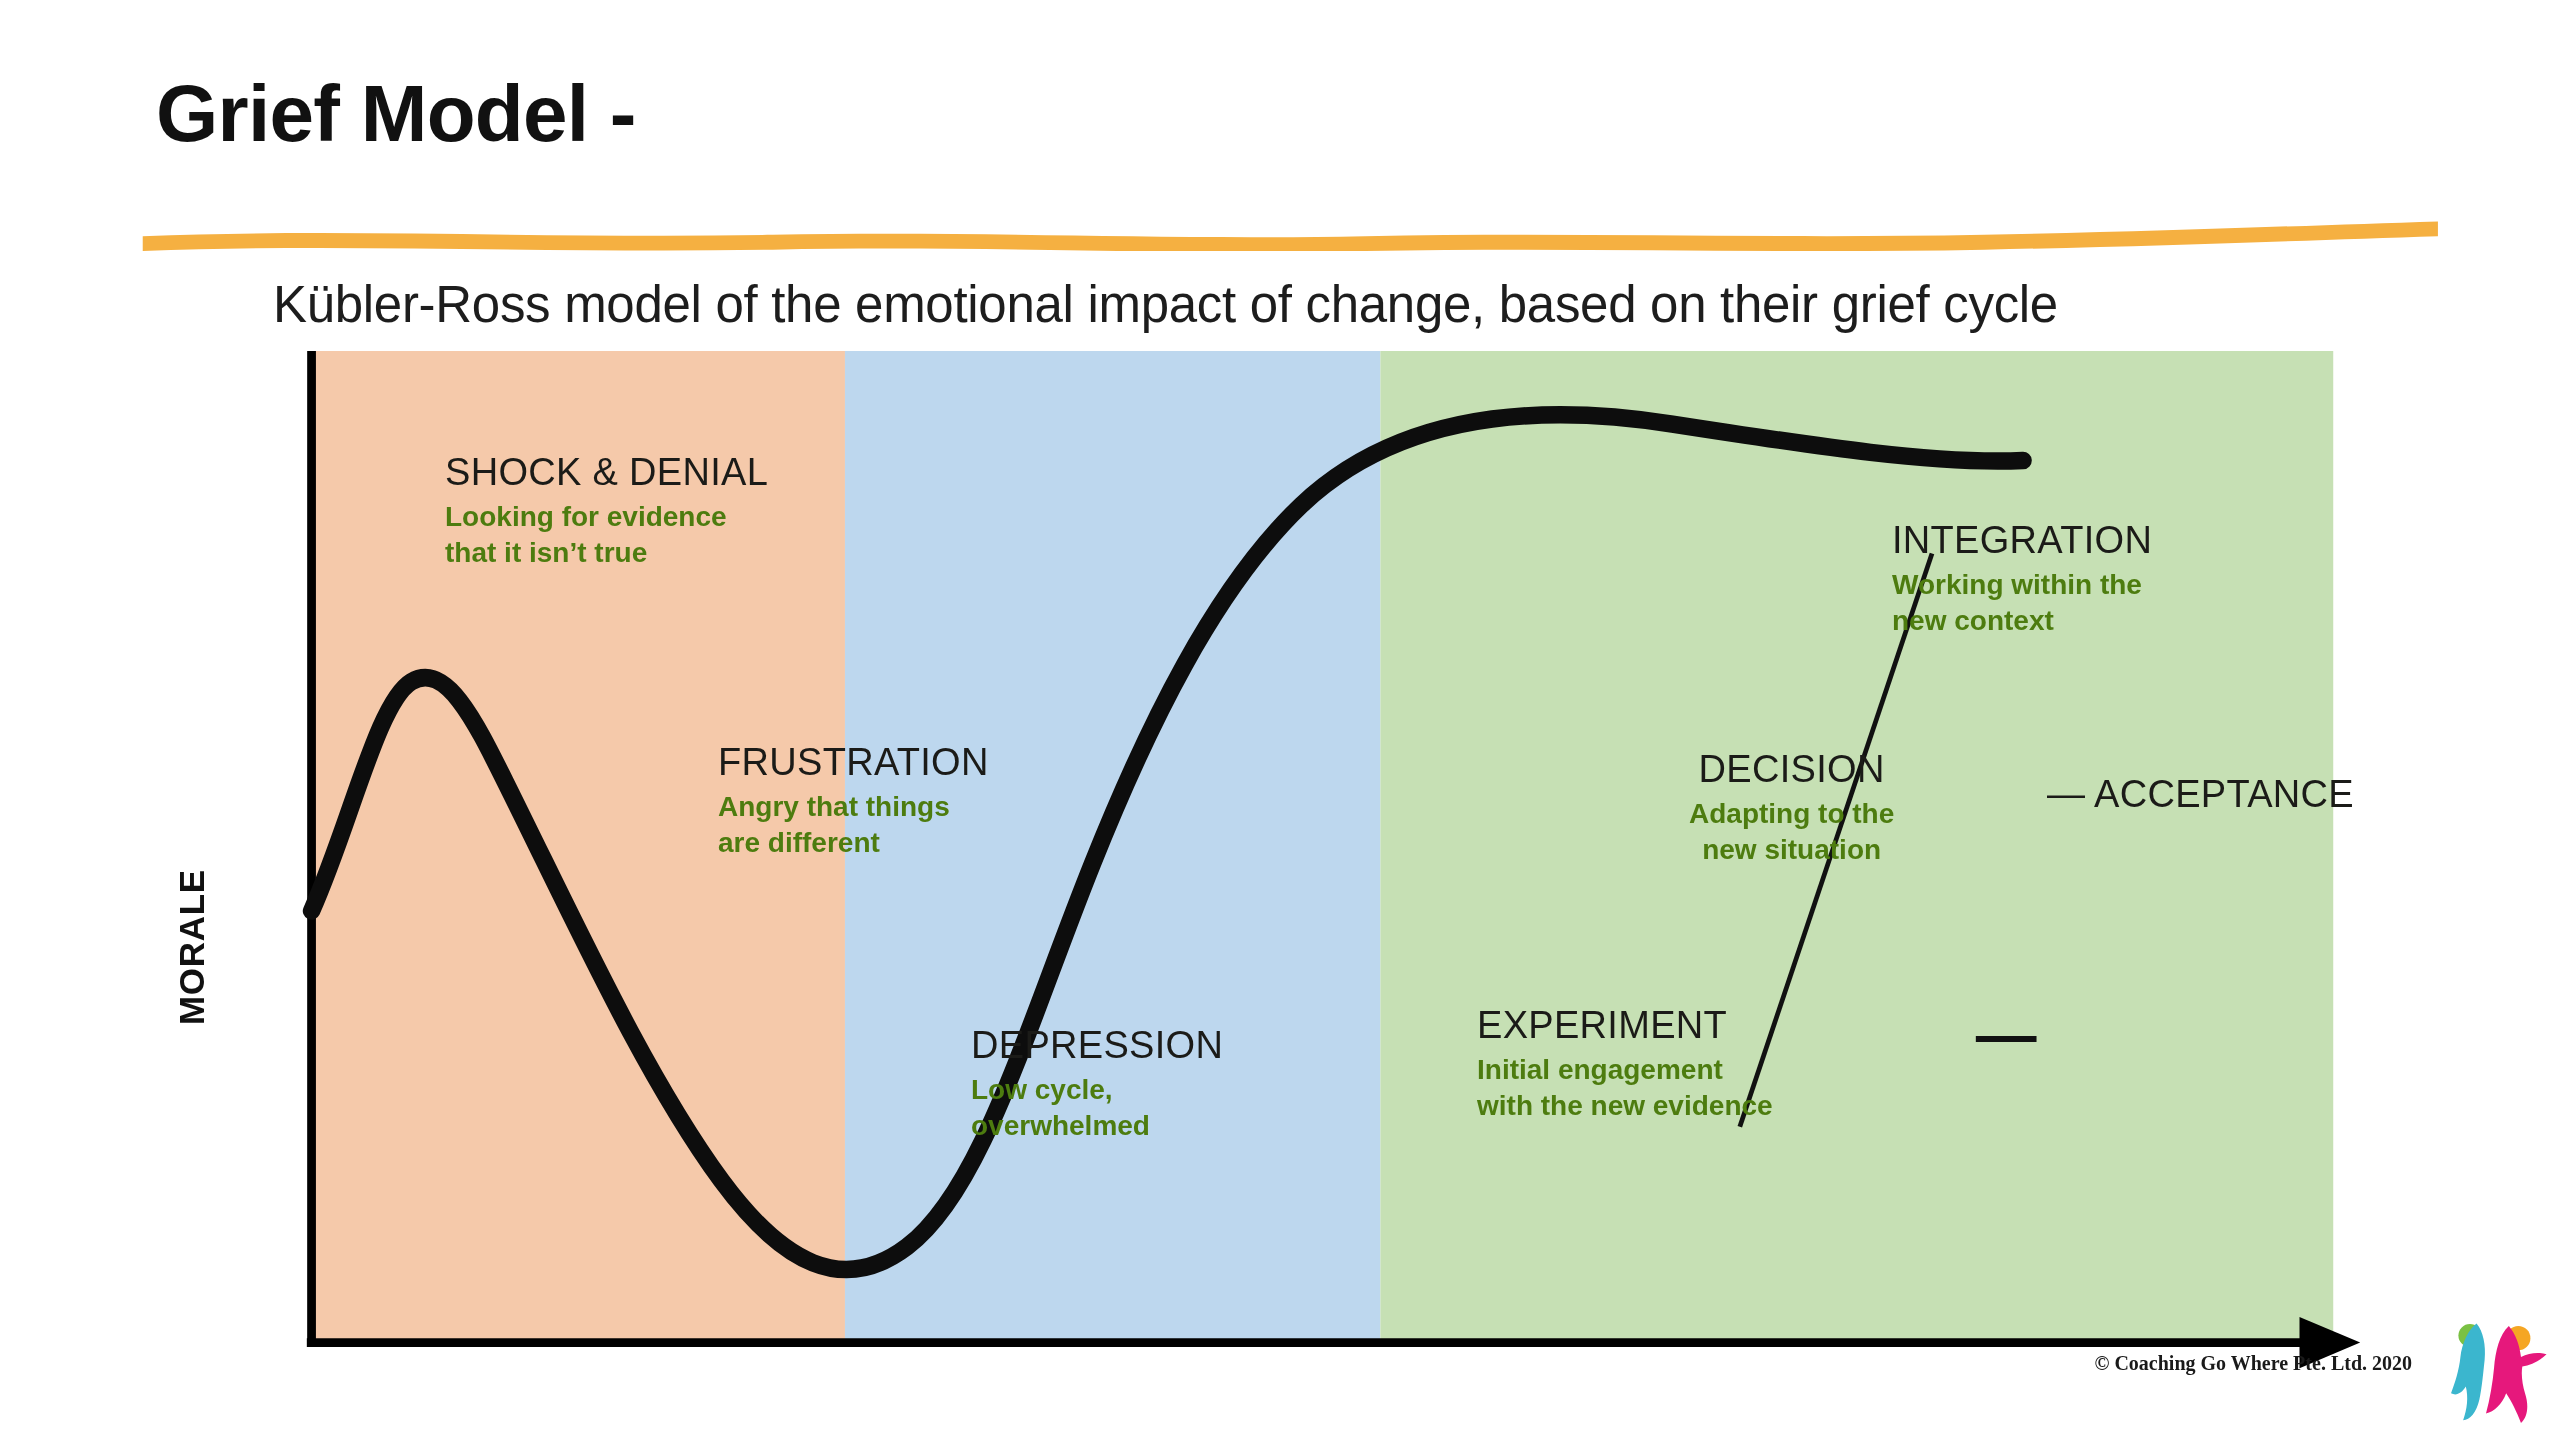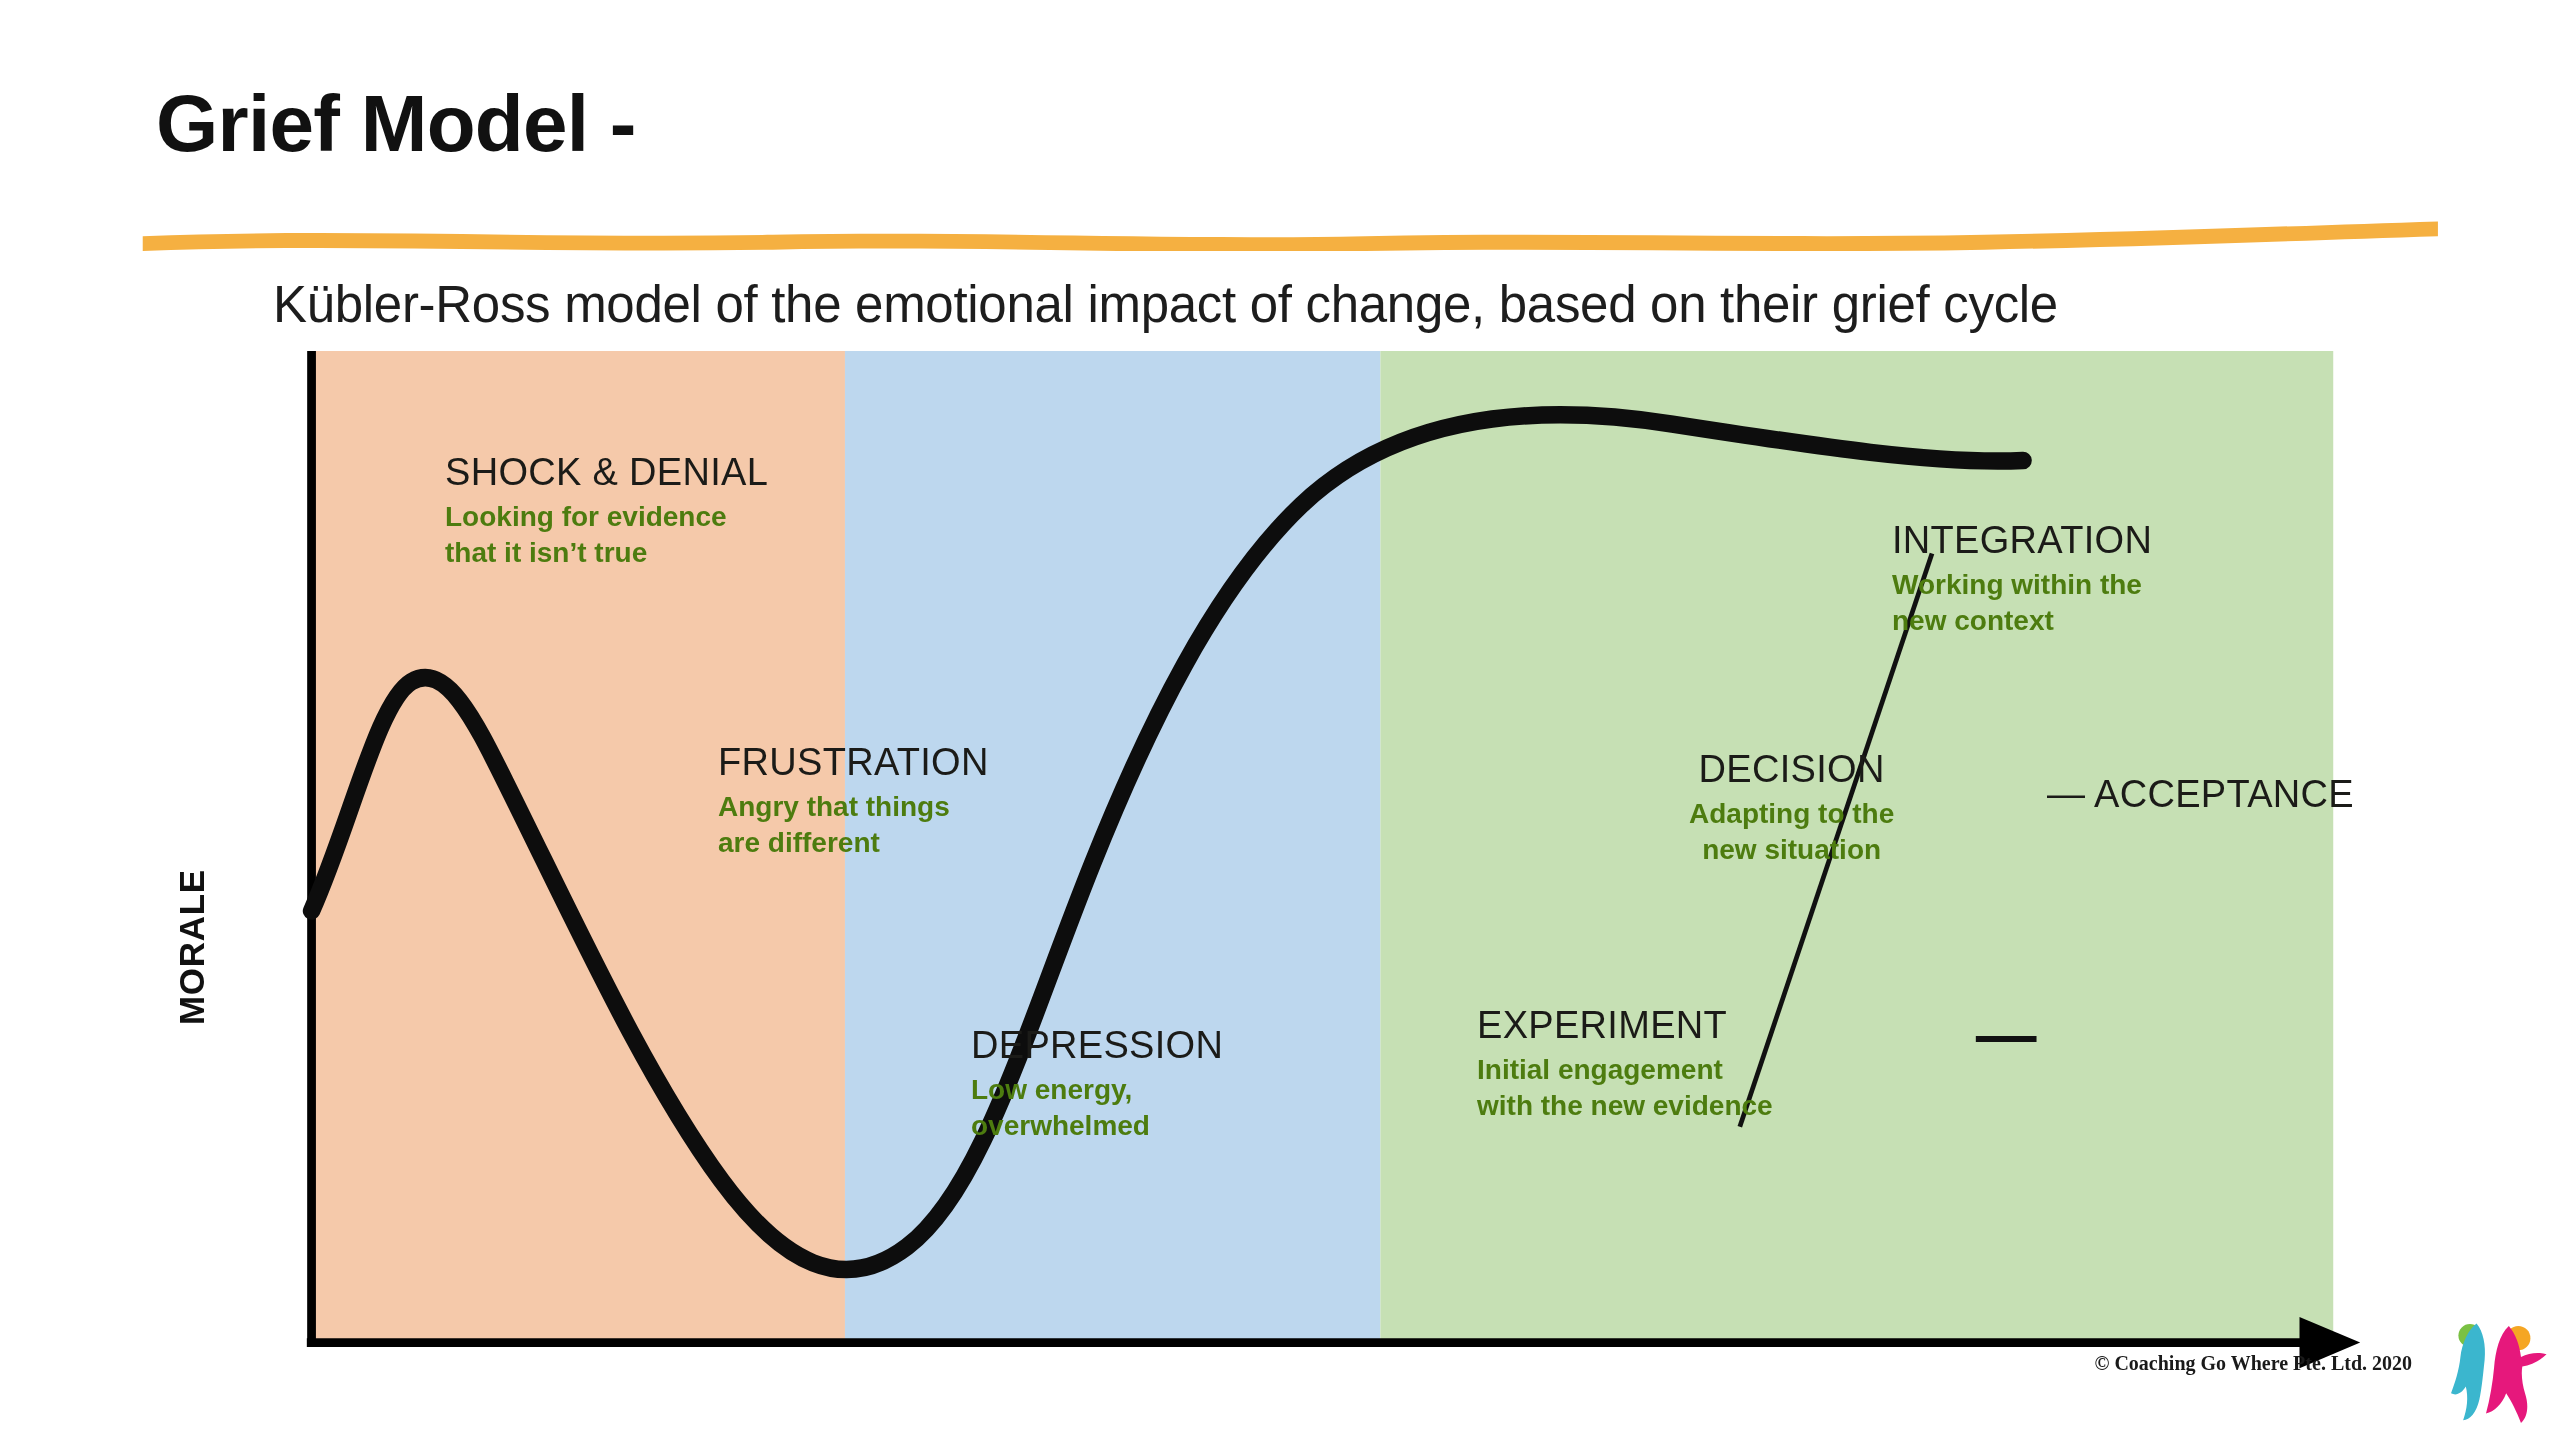--- a/index.html
+++ b/index.html
@@ -7,21 +7,21 @@
     width:2576px;height:1449px;
     background:#ffffff;
     font-family:"Liberation Sans", sans-serif;
     overflow:hidden;
     position:relative;
   }
   .slide{position:absolute;inset:0;background:#fff;}
 
   
   .title{
-    position:absolute; left:156px; top:84px;
+    position:absolute; left:156px; top:74px;
     font-size:80px; font-weight:bold; color:#111111;
     letter-spacing:-0.7px; line-height:1;
     white-space:nowrap;
   }
   .rule-wrap{position:absolute;left:138px;top:216px;width:2306px;height:35px;}
   .rule-wrap svg{display:block;}
   .subtitle{
     position:absolute;left:273px;top:275px;
     font-size:51px;font-weight:400;color:#1d1d1d;
     white-space:nowrap;letter-spacing:-0.3px;
@@ -136,21 +136,21 @@
       <div class="bl-head">FRUSTRATION</div>
       <div class="bl-body">
         <div>Angry that things</div>
         <div>are different</div>
       </div>
     </div>
 
     <div class="bandlabel" id="lbl-depression">
       <div class="bl-head">DEPRESSION</div>
       <div class="bl-body">
-        <div>Low energy,</div>
+        <div>Low cycle,</div>
         <div>overwhelmed</div>
       </div>
     </div>
 
     <div class="bandlabel" id="lbl-experiment">
       <div class="bl-head">EXPERIMENT</div>
       <div class="bl-body">
         <div>Initial engagement</div>
         <div>with the new evidence</div>
       </div>

